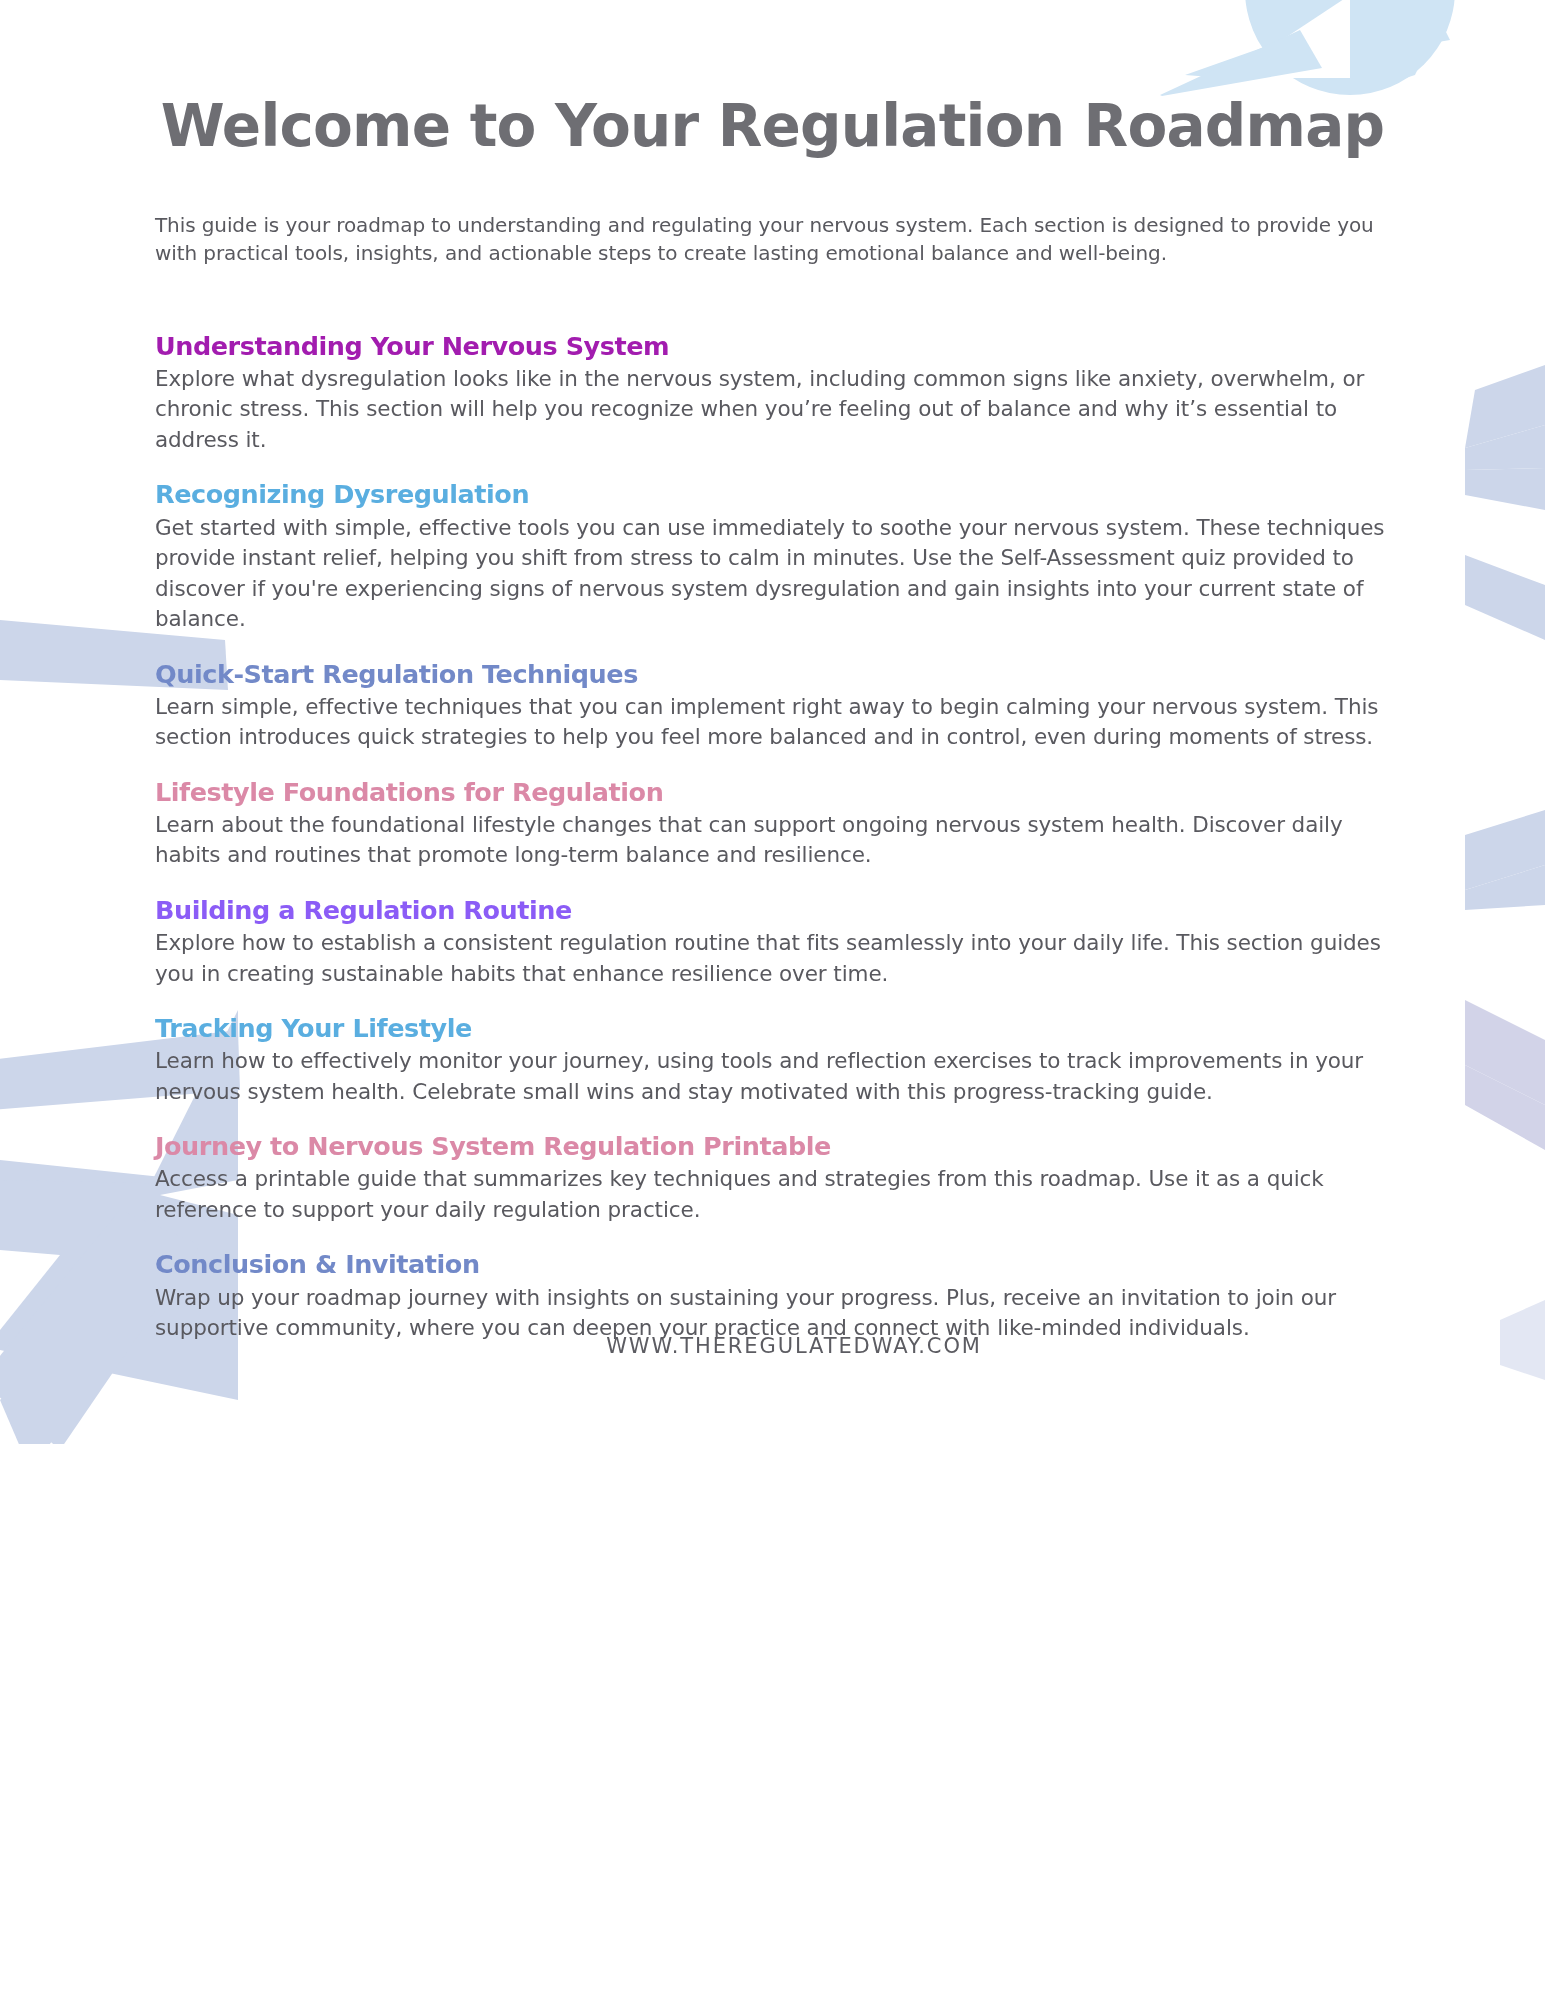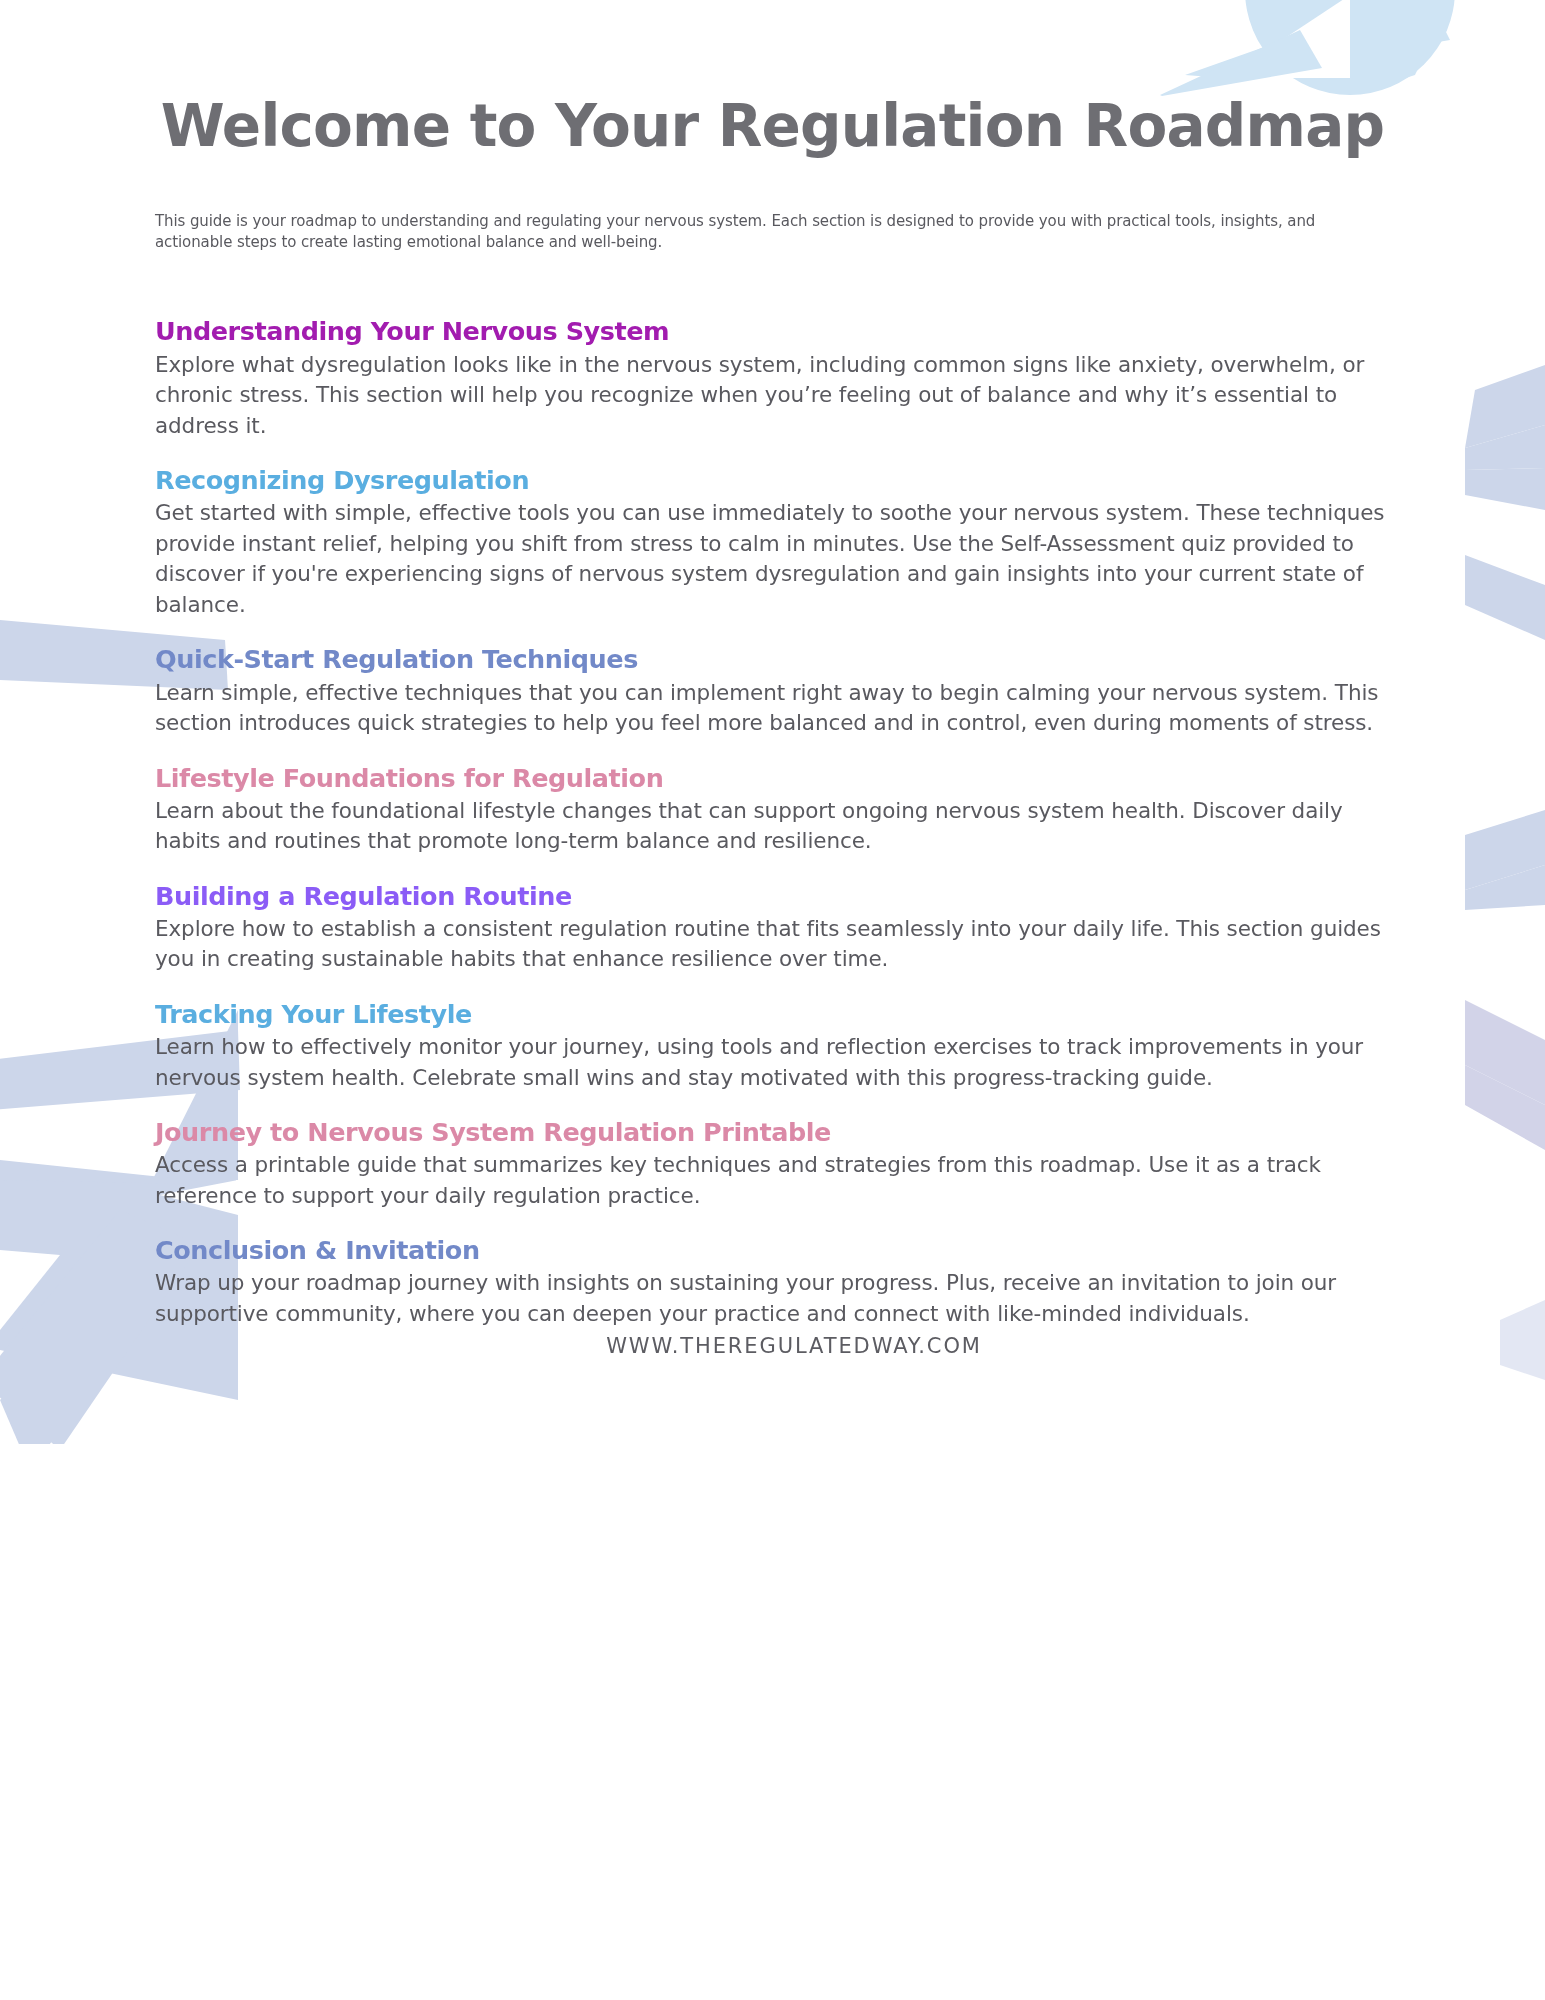--- a/index.html
+++ b/index.html
@@ -46,21 +46,21 @@
     font-size: 58px;
     letter-spacing: -0.8px;
     color: #6e6e73;
     line-height: 1.05;
   }
 
   .intro {
     margin: 0;
     padding: 54px 150px 0 155px;
     font-family: "DejaVu Sans", sans-serif;
-    font-size: 15px;
+    font-size: 20px;
     line-height: 1.42;
     color: #59595f;
     letter-spacing: -0.1px;
   }
 
   .sections {
     padding: 62px 148px 0 155px;
   }
 
   .section {
@@ -189,21 +189,21 @@
         <p class="section-body">Explore how to establish a consistent regulation routine that fits seamlessly into your daily life. This section guides you in creating sustainable habits that enhance resilience over time.</p>
       </div>
 
       <div class="section">
         <h2 class="section-heading" style="color: rgb(90, 174, 224);">Tracking Your Lifestyle</h2>
         <p class="section-body">Learn how to effectively monitor your journey, using tools and reflection exercises to track improvements in your nervous system health. Celebrate small wins and stay motivated with this progress-tracking guide.</p>
       </div>
 
       <div class="section">
         <h2 class="section-heading" style="color: rgb(219, 137, 167);">Journey to Nervous System Regulation Printable</h2>
-        <p class="section-body">Access a printable guide that summarizes key techniques and strategies from this roadmap. Use it as a track reference to support your daily regulation practice.</p>
+        <p class="section-body">Access a printable guide that summarizes key techniques and strategies from this roadmap. Use it as a quick reference to support your daily regulation practice.</p>
       </div>
 
       <div class="section">
         <h2 class="section-heading" style="color: rgb(114, 137, 200);">Conclusion &amp; Invitation</h2>
         <p class="section-body">Wrap up your roadmap journey with insights on sustaining your progress. Plus, receive an invitation to join our supportive community, where you can deepen your practice and connect with like-minded individuals.</p>
       </div>
 
     </div>
   </div>
 

